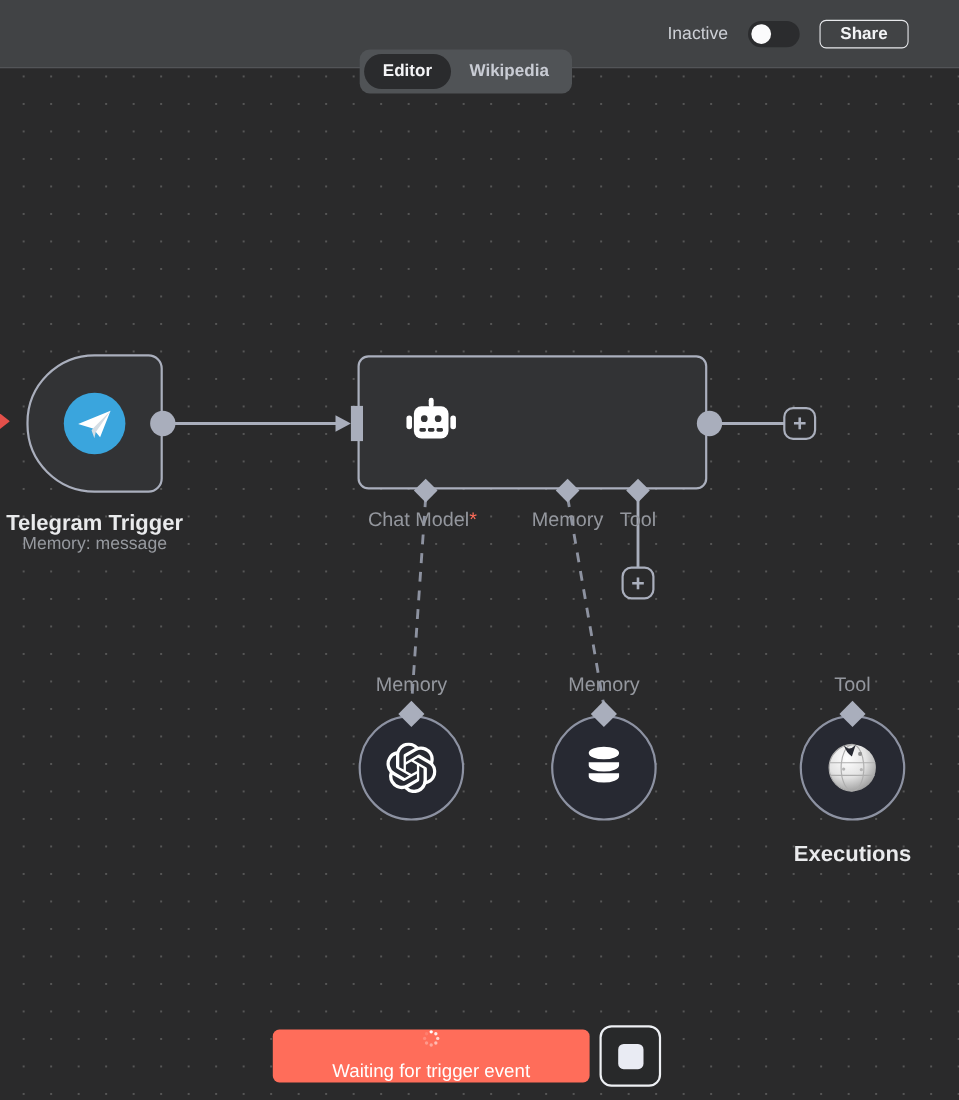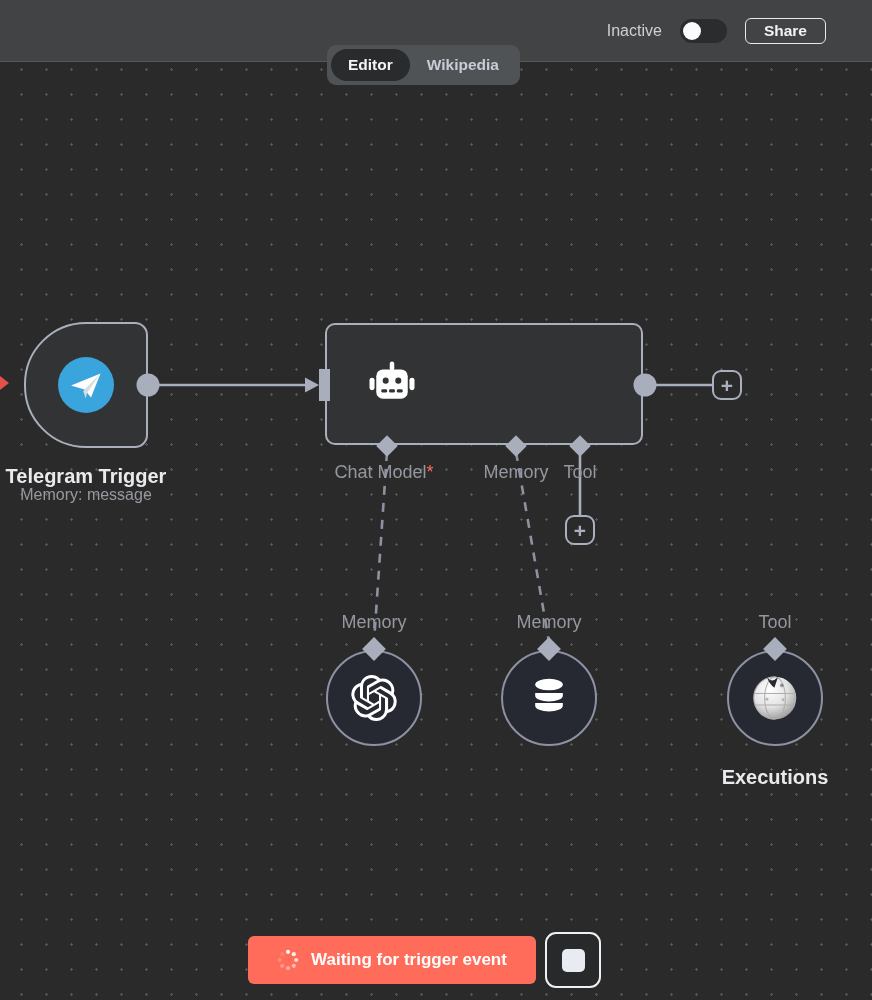--- a/index.html
+++ b/index.html
@@ -68,22 +68,22 @@
     border-radius:9px; color:#aaafbd; display:flex; align-items:center; justify-content:center;
     font-size:21px; font-weight:700; z-index:6; cursor:pointer; background:#2a2a2b; line-height:1; }
 
   
   svg.wires { position:absolute; left:0; top:0; width:872px; height:1000px;
     z-index:5; pointer-events:none; }
 
   
   .wait-btn { position:absolute; left:248px; top:936px; width:288px; height:48px;
     background:#ff6d5a; border:none; border-radius:6px; color:#ffffff;
-    font-size:17px; font-weight:700; font-family:"Liberation Sans",sans-serif;
-    display:flex; align-items:center; justify-content:center; gap:12px; z-index:7; cursor:pointer; }
+    font-size:17px; font-weight:400; font-family:"Liberation Sans",sans-serif;
+    display:flex; align-items:center; justify-content:center; gap:12px; z-index:7; cursor:pointer;flex-direction:column; }
   .spinner { animation:spin 1s steps(8) infinite; }
   @keyframes spin { to { transform:rotate(360deg); } }
   .stop-btn { position:absolute; left:545px; top:932px; width:56px; height:56px;
     background:#28292a; border:2.2px solid #eef0f4; border-radius:11px; z-index:7;
     display:flex; align-items:center; justify-content:center; cursor:pointer; }
   .stop-square { width:23px; height:23px; background:#e9ebf3; border-radius:5px; }
 </style>
 </head>
 <body>
 

